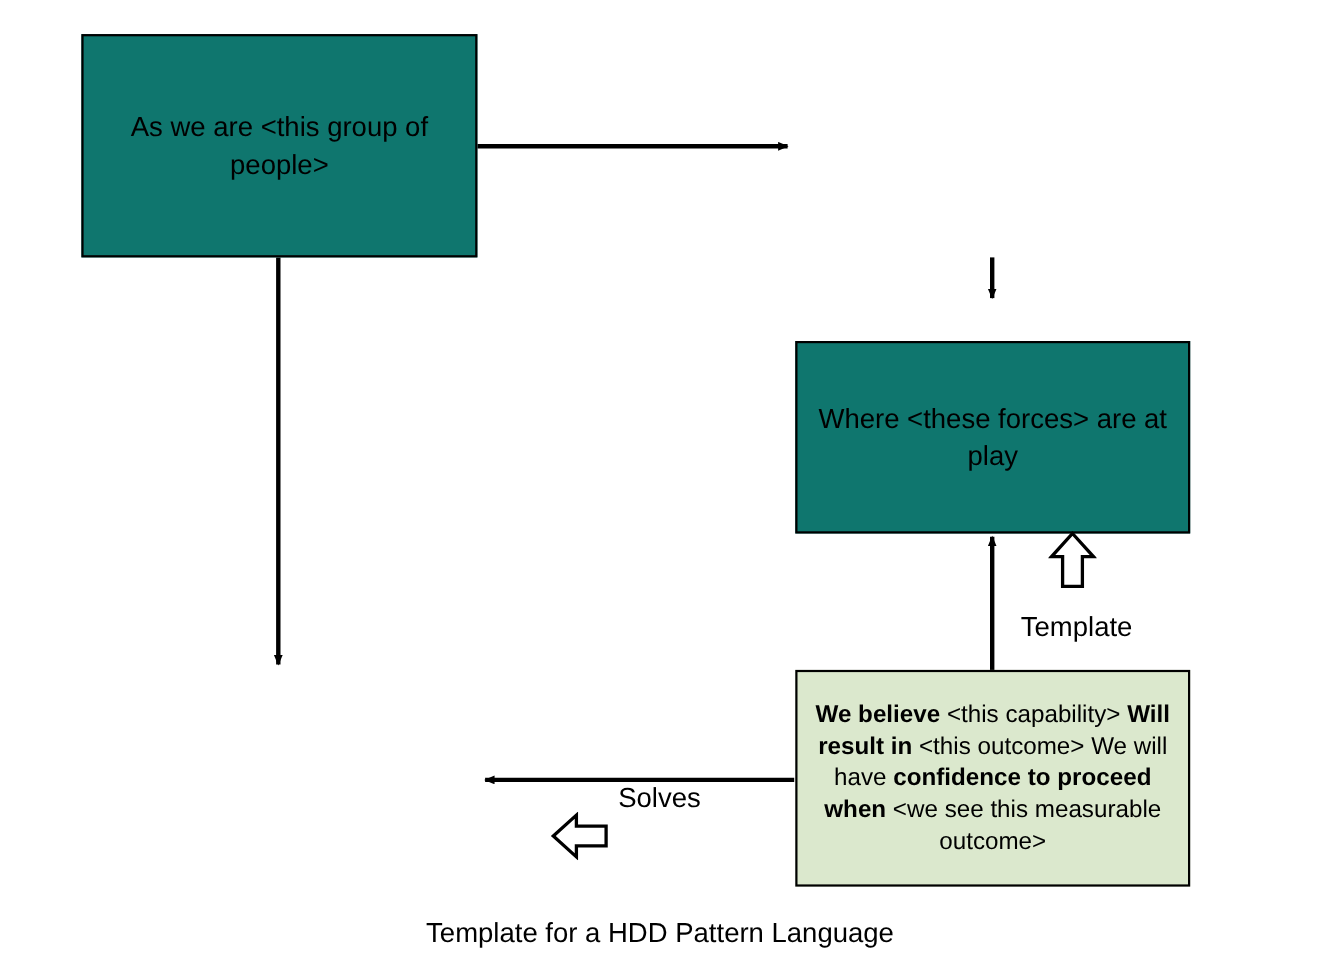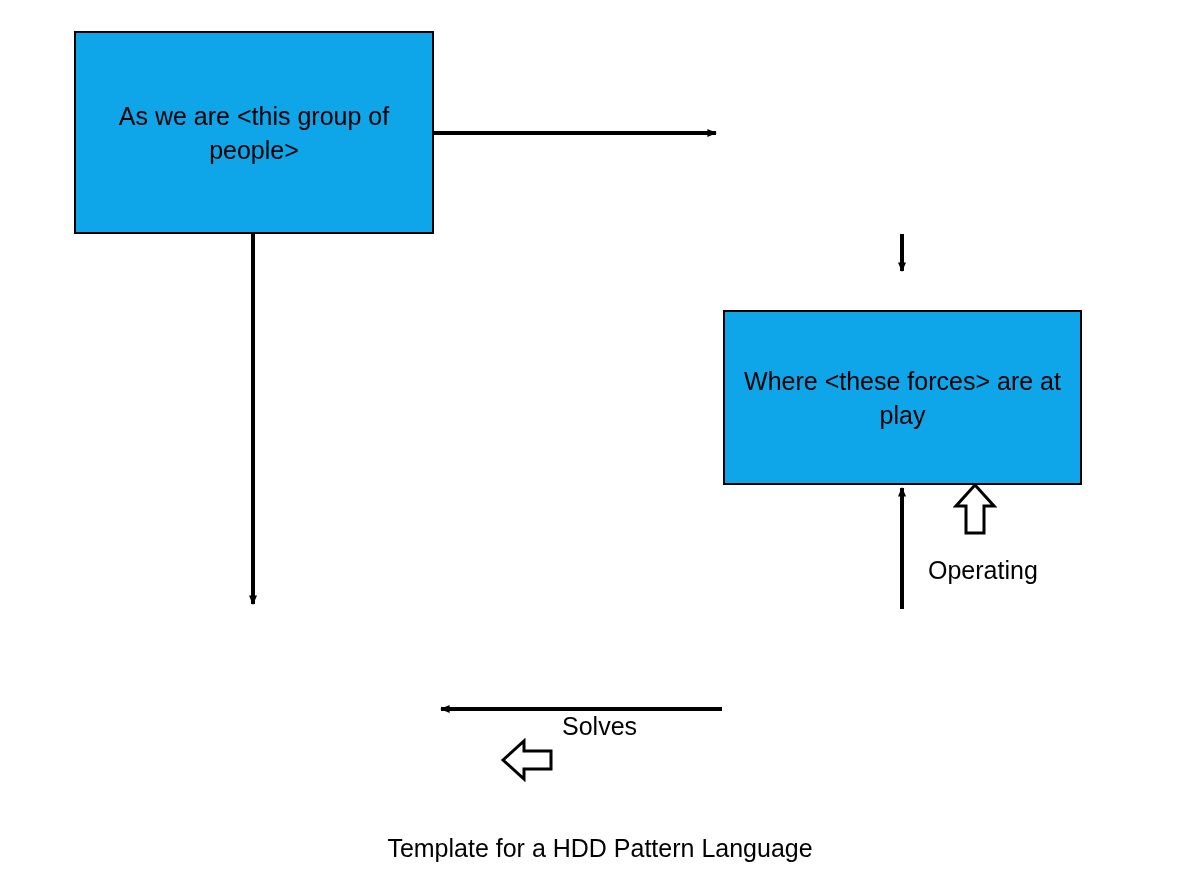--- a/index.html
+++ b/index.html
@@ -16,21 +16,21 @@
     position: relative;
     width: 1200px;
     height: 884px;
     background: #ffffff;
     overflow: hidden;
   }
   .node {
     position: absolute;
     box-sizing: border-box;
     border: 2px solid #000000;
-    background: #0ea5e9;
+    background: #0f766e;
     display: flex;
     align-items: center;
     justify-content: center;
     text-align: center;
   }
   .node-text {
     font-size: 25px;
     line-height: 1.36;
     padding: 0 14px;
     white-space: pre-line;
@@ -120,22 +120,25 @@
   <div class="node" id="node-group">
     <span class="node-text">As we are &lt;this group of people&gt;</span>
   </div>
 
 
   <div class="node" id="node-forces">
     <span class="node-text">Where &lt;these forces&gt; are at play</span>
   </div>
 
 
+  <div class="node" id="node-hypothesis">
+    <span class="node-text" id="hypothesis-text"><b>We believe</b><span> &lt;this capability&gt; </span><b>Will result in</b><span> &lt;this outcome&gt; </span><span>We will have </span><b>confidence to proceed when</b><span> &lt;we see this measurable outcome&gt;</span></span>
+  </div>
 
-  <span class="edge-label" id="label-resolves">Operating</span>
+  <span class="edge-label" id="label-resolves">Template</span>
 
   <svg class="block-arrow" id="arrow-resolves-glyph" viewBox="0 0 44 54" xmlns="http://www.w3.org/2000/svg">
     <path d="M22 3 L41 24 L31 24 L31 51 L13 51 L13 24 L3 24 Z" fill="#ffffff" stroke="#000000" stroke-width="3" stroke-linejoin="miter"></path>
   </svg>
 
   <span class="edge-label" id="label-solves">Solves</span>
 
   <svg class="block-arrow" id="arrow-solves-glyph" viewBox="0 0 54 44" xmlns="http://www.w3.org/2000/svg">
     <path d="M3 22 L24 3 L24 13 L51 13 L51 31 L24 31 L24 41 Z" fill="#ffffff" stroke="#000000" stroke-width="3" stroke-linejoin="miter"></path>
   </svg>

